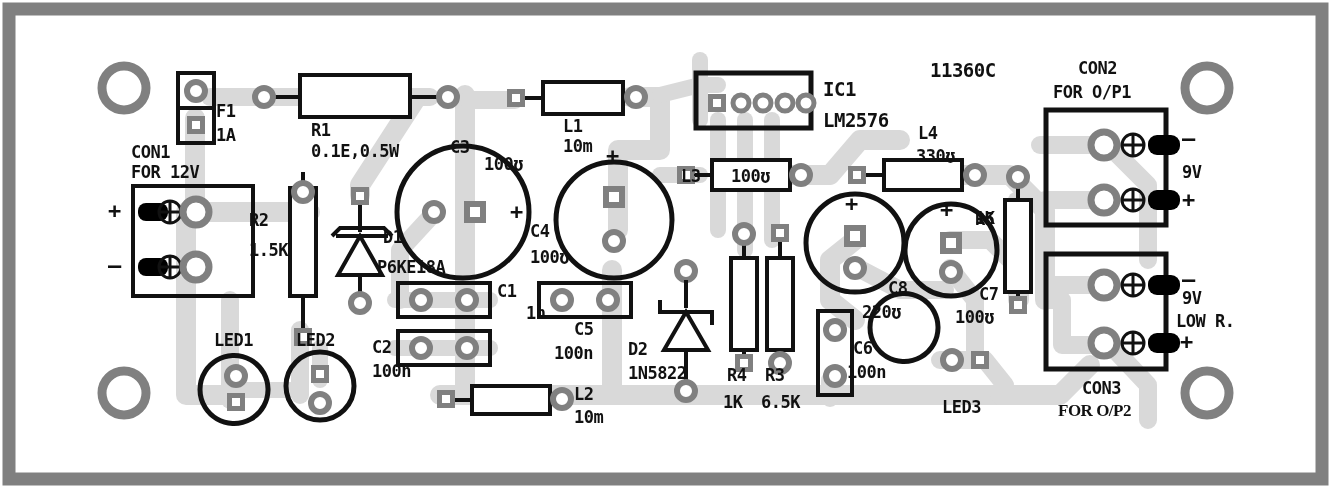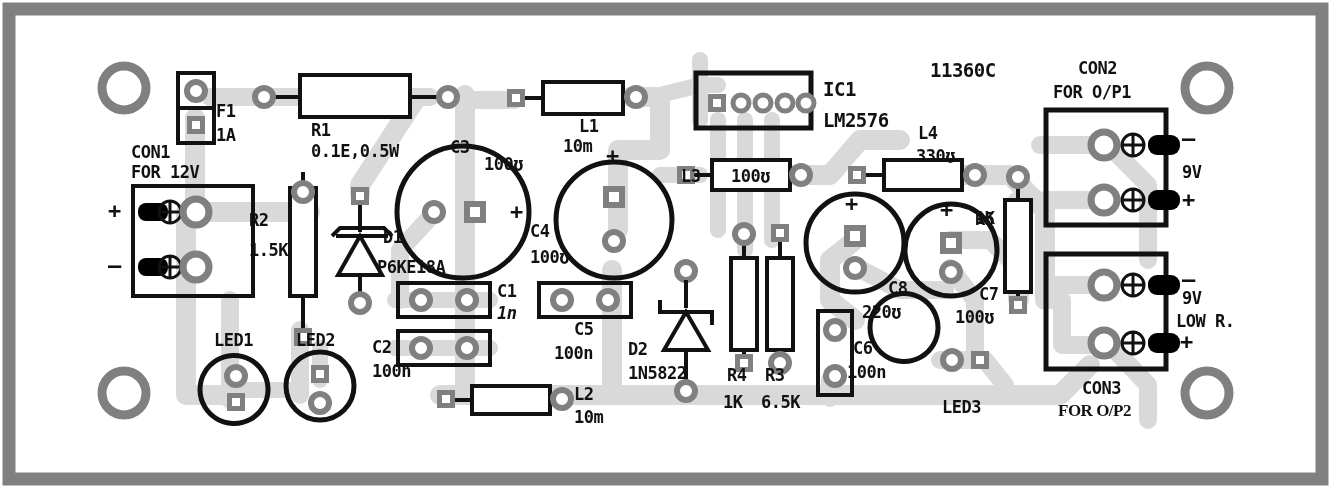--- a/index.html
+++ b/index.html
@@ -358,29 +358,29 @@
   <div class="lbl" style="left:249px;top:241px;">1.5K</div>
 
   <div class="lbl" style="left:383px;top:228px;">D1</div>
   <div class="lbl" style="left:377px;top:258px;">P6KE18A</div>
 
   <div class="lbl" style="left:450px;top:138px;">C3</div>
   <div class="lbl" style="left:484px;top:155px;">100ʊ</div>
   <div class="lbl sym" style="left:510px;top:200px;">+</div>
 
   <div class="lbl" style="left:497px;top:282px;">C1</div>
-  <div class="lbl" style="left:497px;top:304px;font-style:italic;">1n</div>
+  <div class="lbl" style="left:526px;top:304px;">1n</div>
 
   <div class="lbl" style="left:372px;top:338px;">C2</div>
   <div class="lbl" style="left:372px;top:362px;">100n</div>
 
   <div class="lbl" style="left:214px;top:331px;">LED1</div>
   <div class="lbl" style="left:296px;top:331px;">LED2</div>
 
-  <div class="lbl" style="left:563px;top:117px;margin-left:16px;">L1</div>
+  <div class="lbl" style="left:563px;top:117px;">L1</div>
   <div class="lbl" style="left:563px;top:137px;">10m</div>
 
   <div class="lbl sym" style="left:606px;top:144px;">+</div>
   <div class="lbl" style="left:530px;top:222px;">C4</div>
   <div class="lbl" style="left:530px;top:248px;">100ʊ</div>
 
   <div class="lbl" style="left:574px;top:320px;">C5</div>
   <div class="lbl" style="left:554px;top:344px;">100n</div>
 
   <div class="lbl" style="left:574px;top:385px;">L2</div>

